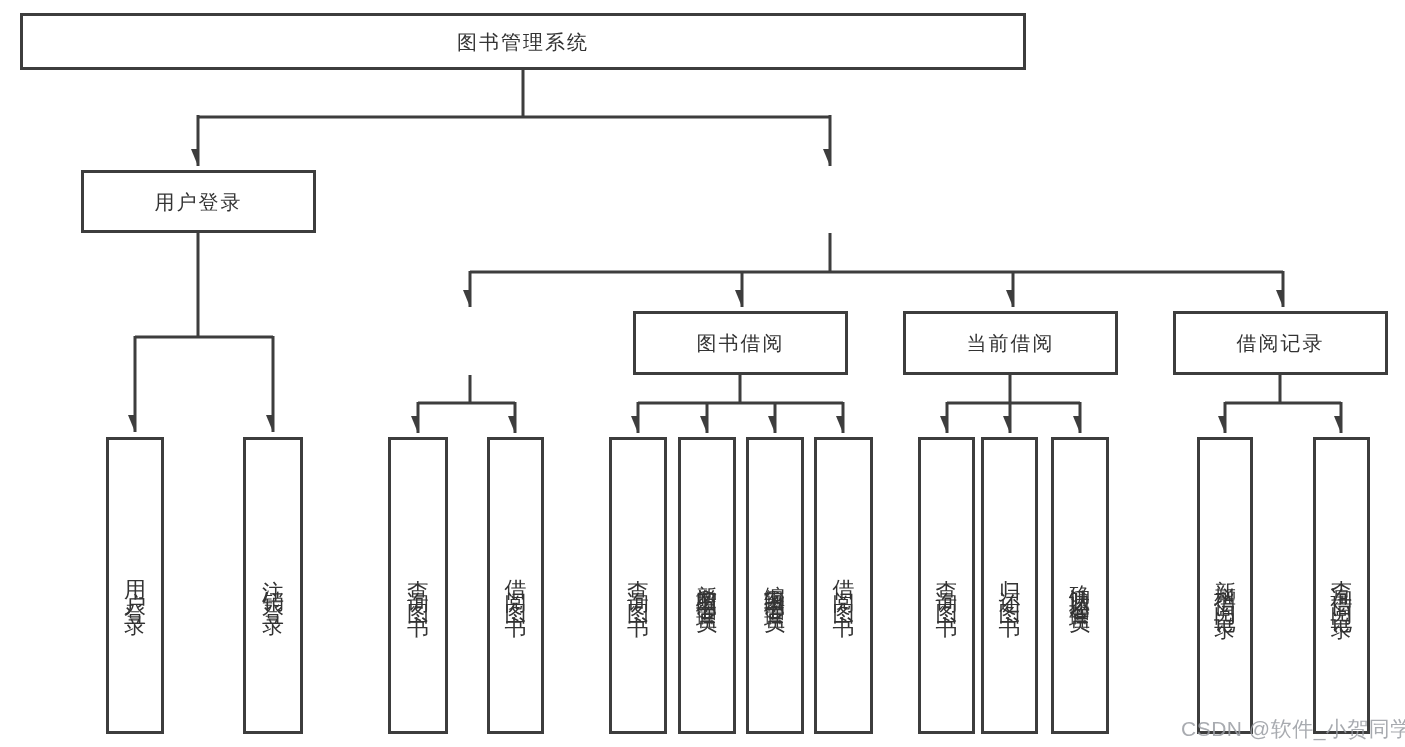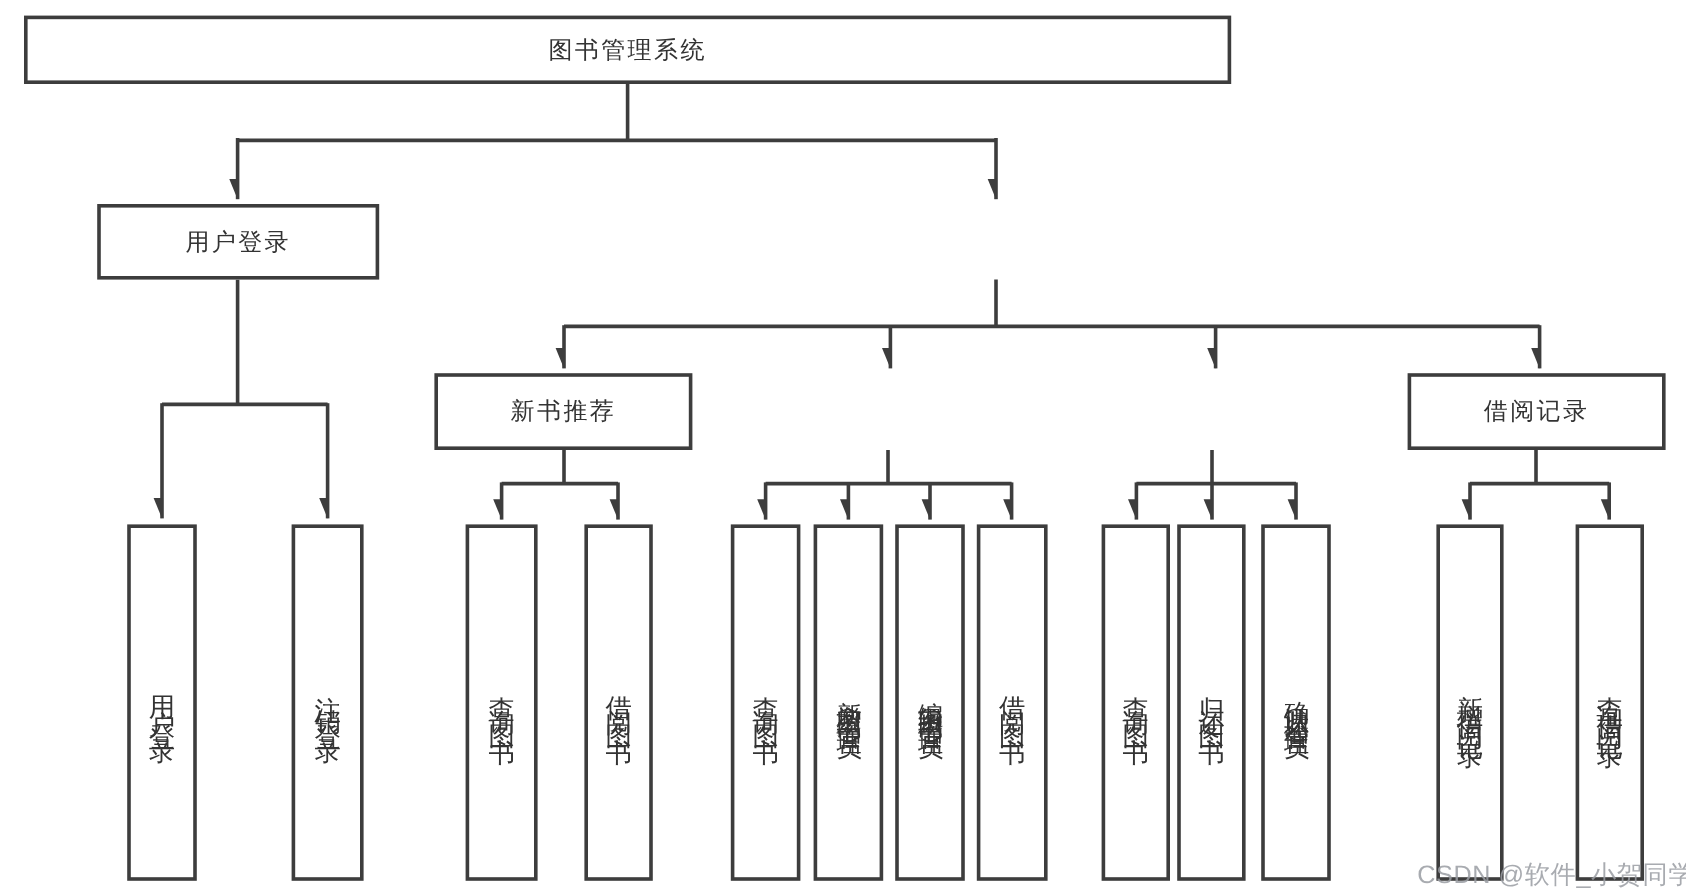--- a/index.html
+++ b/index.html
@@ -123,21 +123,22 @@
       <path d="M1280,375 V403 M1225,403 H1341"></path>
       <line x1="1225" y1="402" x2="1225" y2="433" marker-end="url(#arw)"></line>
       <line x1="1341" y1="402" x2="1341" y2="433" marker-end="url(#arw)"></line>
     </g>
   </svg>
 
   <div class="node" id="n-root">图书管理系统</div>
 
   <div class="node" id="n-login">用户登录</div>
 
-  <div class="node" id="n-rec">新书推荐</div>
+  <div class="node" id="n-bor">图书借阅</div>
+  <div class="node" id="n-cur">当前借阅</div>
   <div class="node" id="n-hist">借阅记录</div>
 
   <div class="node leaf" id="lf-0">用户登录</div>
   <div class="node leaf" id="lf-1">注销登录</div>
 
   <div class="node leaf" id="lf-2">查询图书</div>
   <div class="node leaf" id="lf-3">借阅图书</div>
 
   <div class="node leaf" id="lf-4">查询图书</div>
   <div class="node leaf long" id="lf-5">新增图书（管理员）</div>

